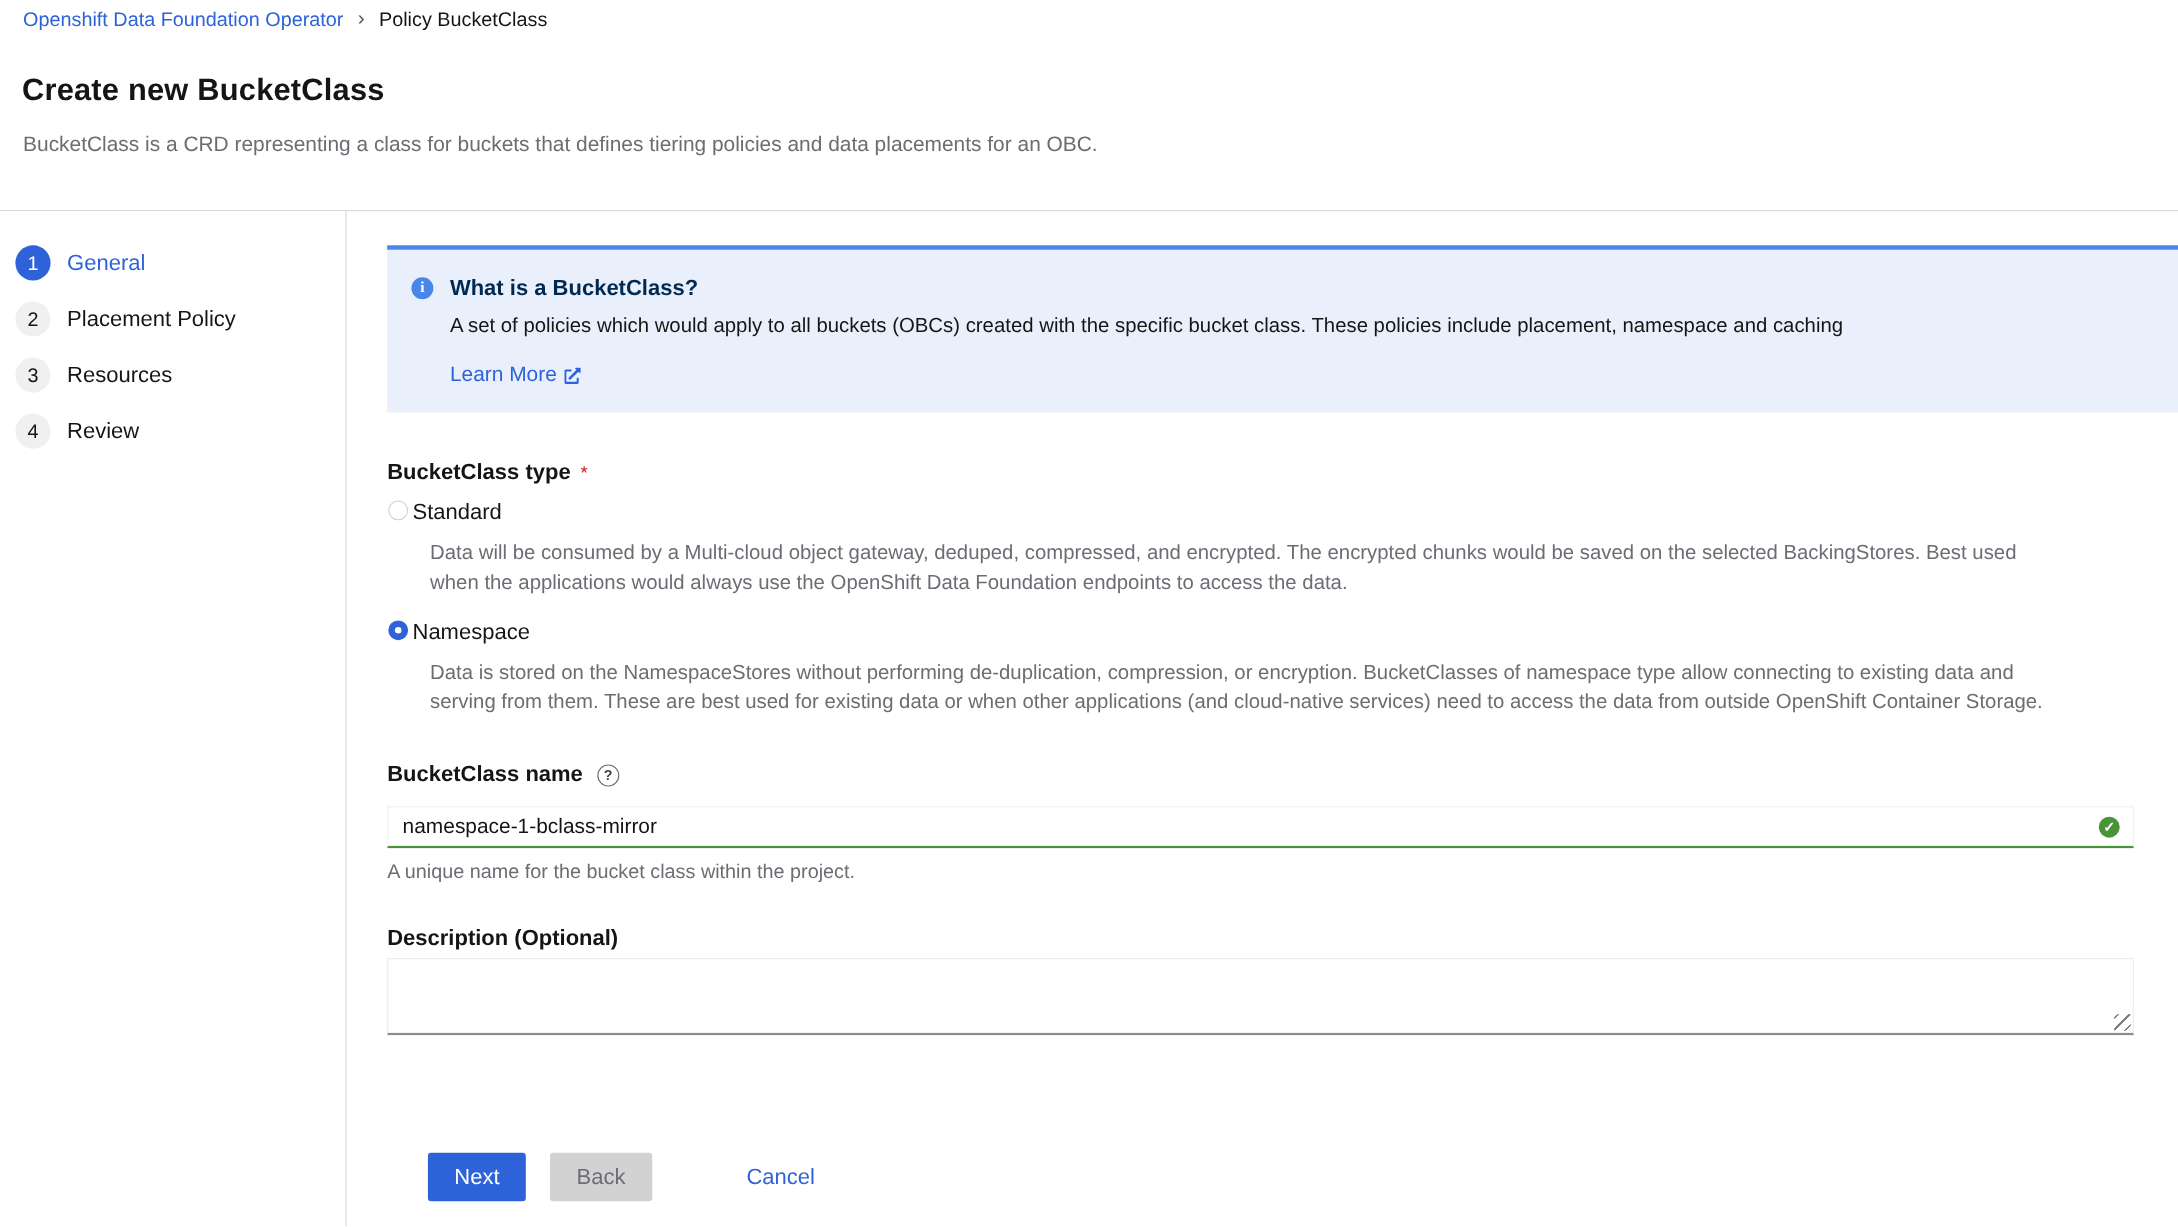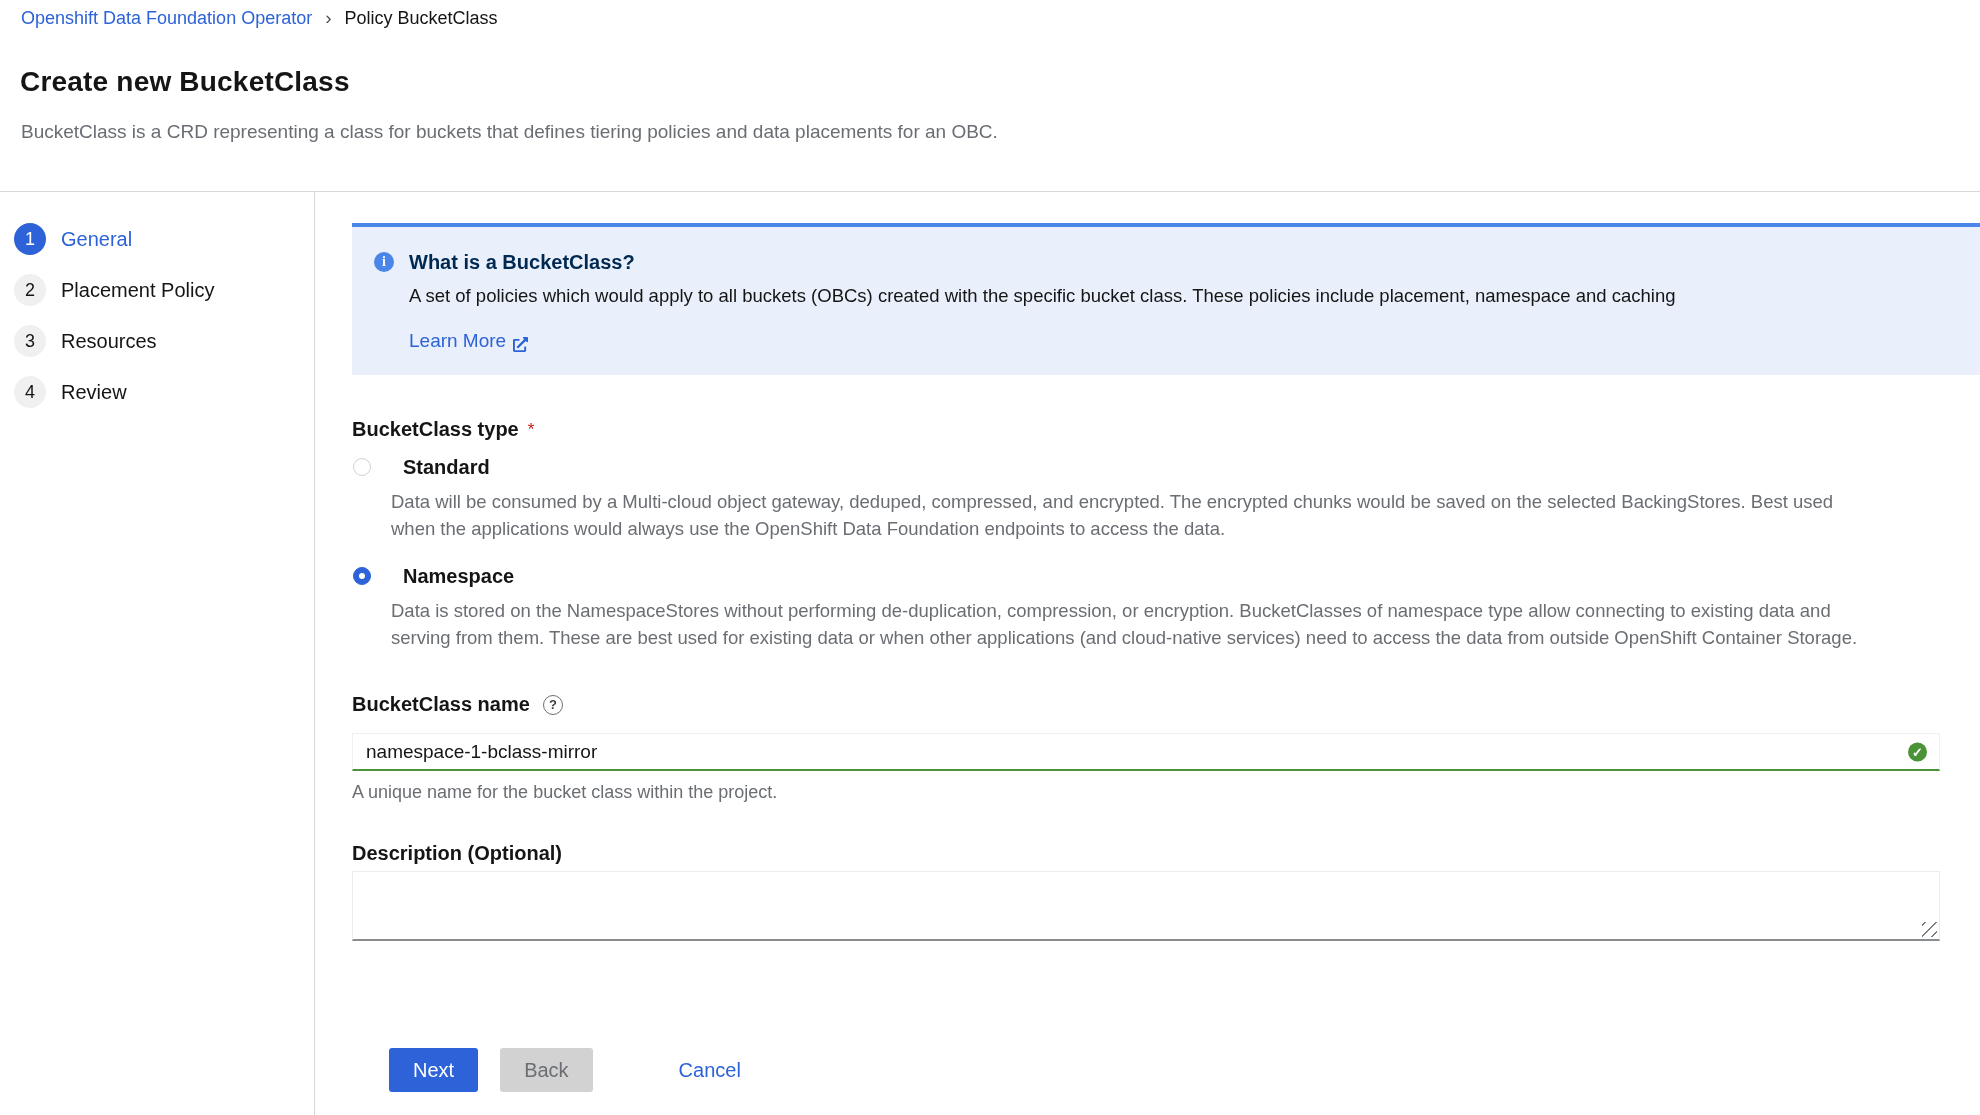--- a/index.html
+++ b/index.html
@@ -65,32 +65,32 @@
   .alert-icon-col { width: 35px; flex: 0 0 35px; padding-top: 1px; }
   .info-icon {
     width: 20px; height: 20px; border-radius: 50%;
     background: var(--alert-border, #4a86e8); color: #fff;
     font-family: "Liberation Serif", serif; font-weight: 700; font-size: 14px;
     display: flex; align-items: center; justify-content: center;
   }
   .alert-title { font-size: 20px; font-weight: 700; color: var(--alert-title, #002952); }
   .alert-body { margin-top: 11px; font-size: 18.5px; color: var(--text-dark, #151515); }
   .alert-link {
-    margin-top: 23px; display: inline-flex; align-items: flex-end; gap: 7px;
+    margin-top: 23px; display: inline-flex; align-items: center; gap: 7px;
     font-size: 19px; color: var(--primary-blue, #2d62d8); text-decoration: none; cursor: pointer;
   }
   .ext-icon { width: 15px; height: 15px; display: inline-block; }
 
   .form-area { margin-left: 37px; width: 1588px; }
 
   .field-label { font-size: 20px; font-weight: 700; color: var(--text-dark, #151515); }
   .type-label-row { margin-top: 43px; display: flex; align-items: flex-start; gap: 9px; }
   .required-star { color: var(--required-red, #c9190b); font-size: 17px; padding-top: 2px; }
 
-  .radio-row { display: flex; align-items: center; gap: 32px; margin-top: 14px; height: 24px; cursor: pointer; font-weight: bold; }
+  .radio-row { display: flex; gap: 4px; margin-top: 14px; height: 24px; cursor: pointer; }
   .radio-circle {
     width: 18px; height: 18px; border-radius: 50%; background: #fff;
     border: 1.5px solid #d2d2d2; margin-left: 1px; flex: 0 0 18px; position: relative;
   }
   .radio-row.selected .radio-circle { background: var(--primary-blue, #2d62d8); border-color: var(--primary-blue, #2d62d8); }
   .radio-row.selected .radio-circle::after {
     content: ""; position: absolute; left: 50%; top: 50%; transform: translate(-50%, -50%);
     width: 6px; height: 6px; border-radius: 50%; background: #fff;
   }
   .radio-label { font-size: 20px; }

